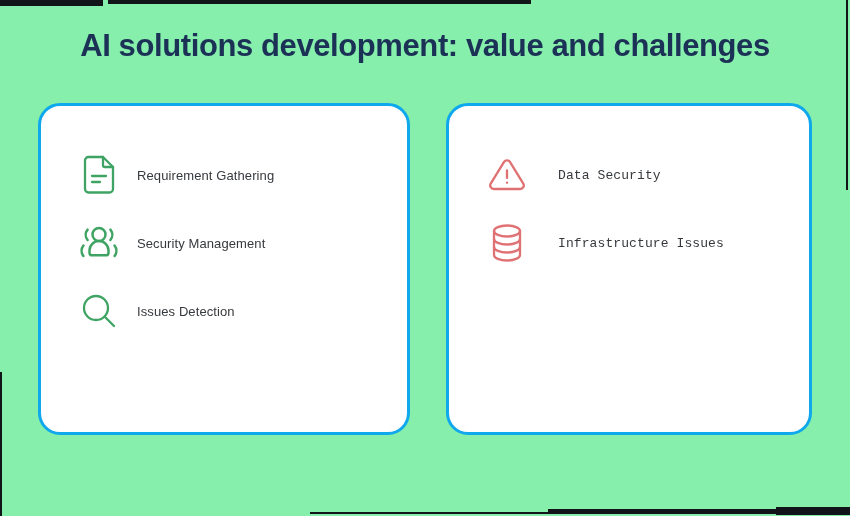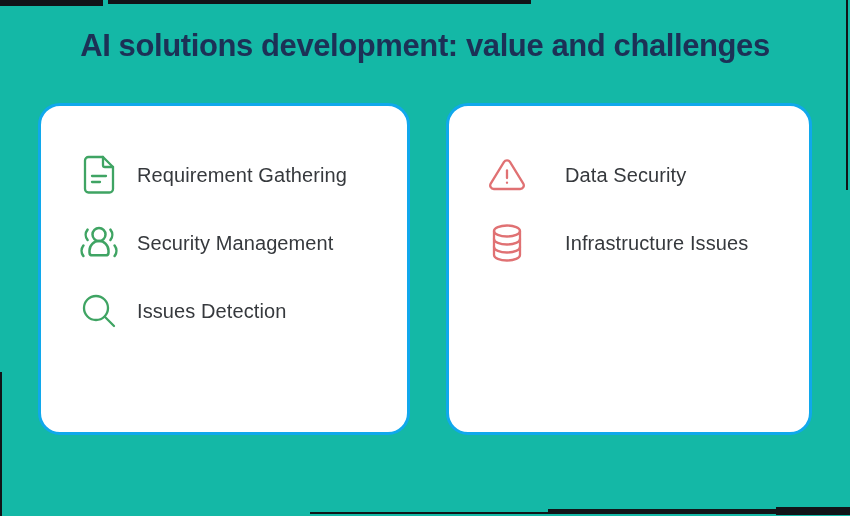--- a/index.html
+++ b/index.html
@@ -7,21 +7,21 @@
     padding: 0;
     background: #ffffff;
   }
   body {
     font-family: "Liberation Sans", sans-serif;
   }
   #slide {
     position: relative;
     width: 850px;
     height: 516px;
-    background: #14b8a6;
+    background: #86efac;
     overflow: hidden;
   }
 
   
   .edge {
     position: absolute;
     background: #111418;
   }
   .edge-top-a  { left: 0px;   top: 0px;   width: 103px; height: 6px; }
   .edge-top-b  { left: 108px; top: 0px;   width: 423px; height: 4px; }
@@ -76,26 +76,26 @@
     width: 52px;
     min-width: 52px;
     height: 44px;
     display: flex;
     align-items: center;
     justify-content: center;
   }
   .item-icon svg { display: block; }
   .item-label {
     margin-left: 12px;
-    font-size: 20px;
+    font-size: 13px;
     color: #36393d;
     letter-spacing: 0.1px;
     white-space: nowrap;
   }
-  .card-challenges .item-label { margin-left: 32px; }
+  .card-challenges .item-label { margin-left: 25px; font-family: Liberation Mono, monospace; }
 </style>
 </head>
 <body>
 
 <div id="slide">
 
   <div class="edge edge-top-a"></div>
   <div class="edge edge-top-b"></div>
   <div class="edge edge-right"></div>
   <div class="edge edge-left"></div>

